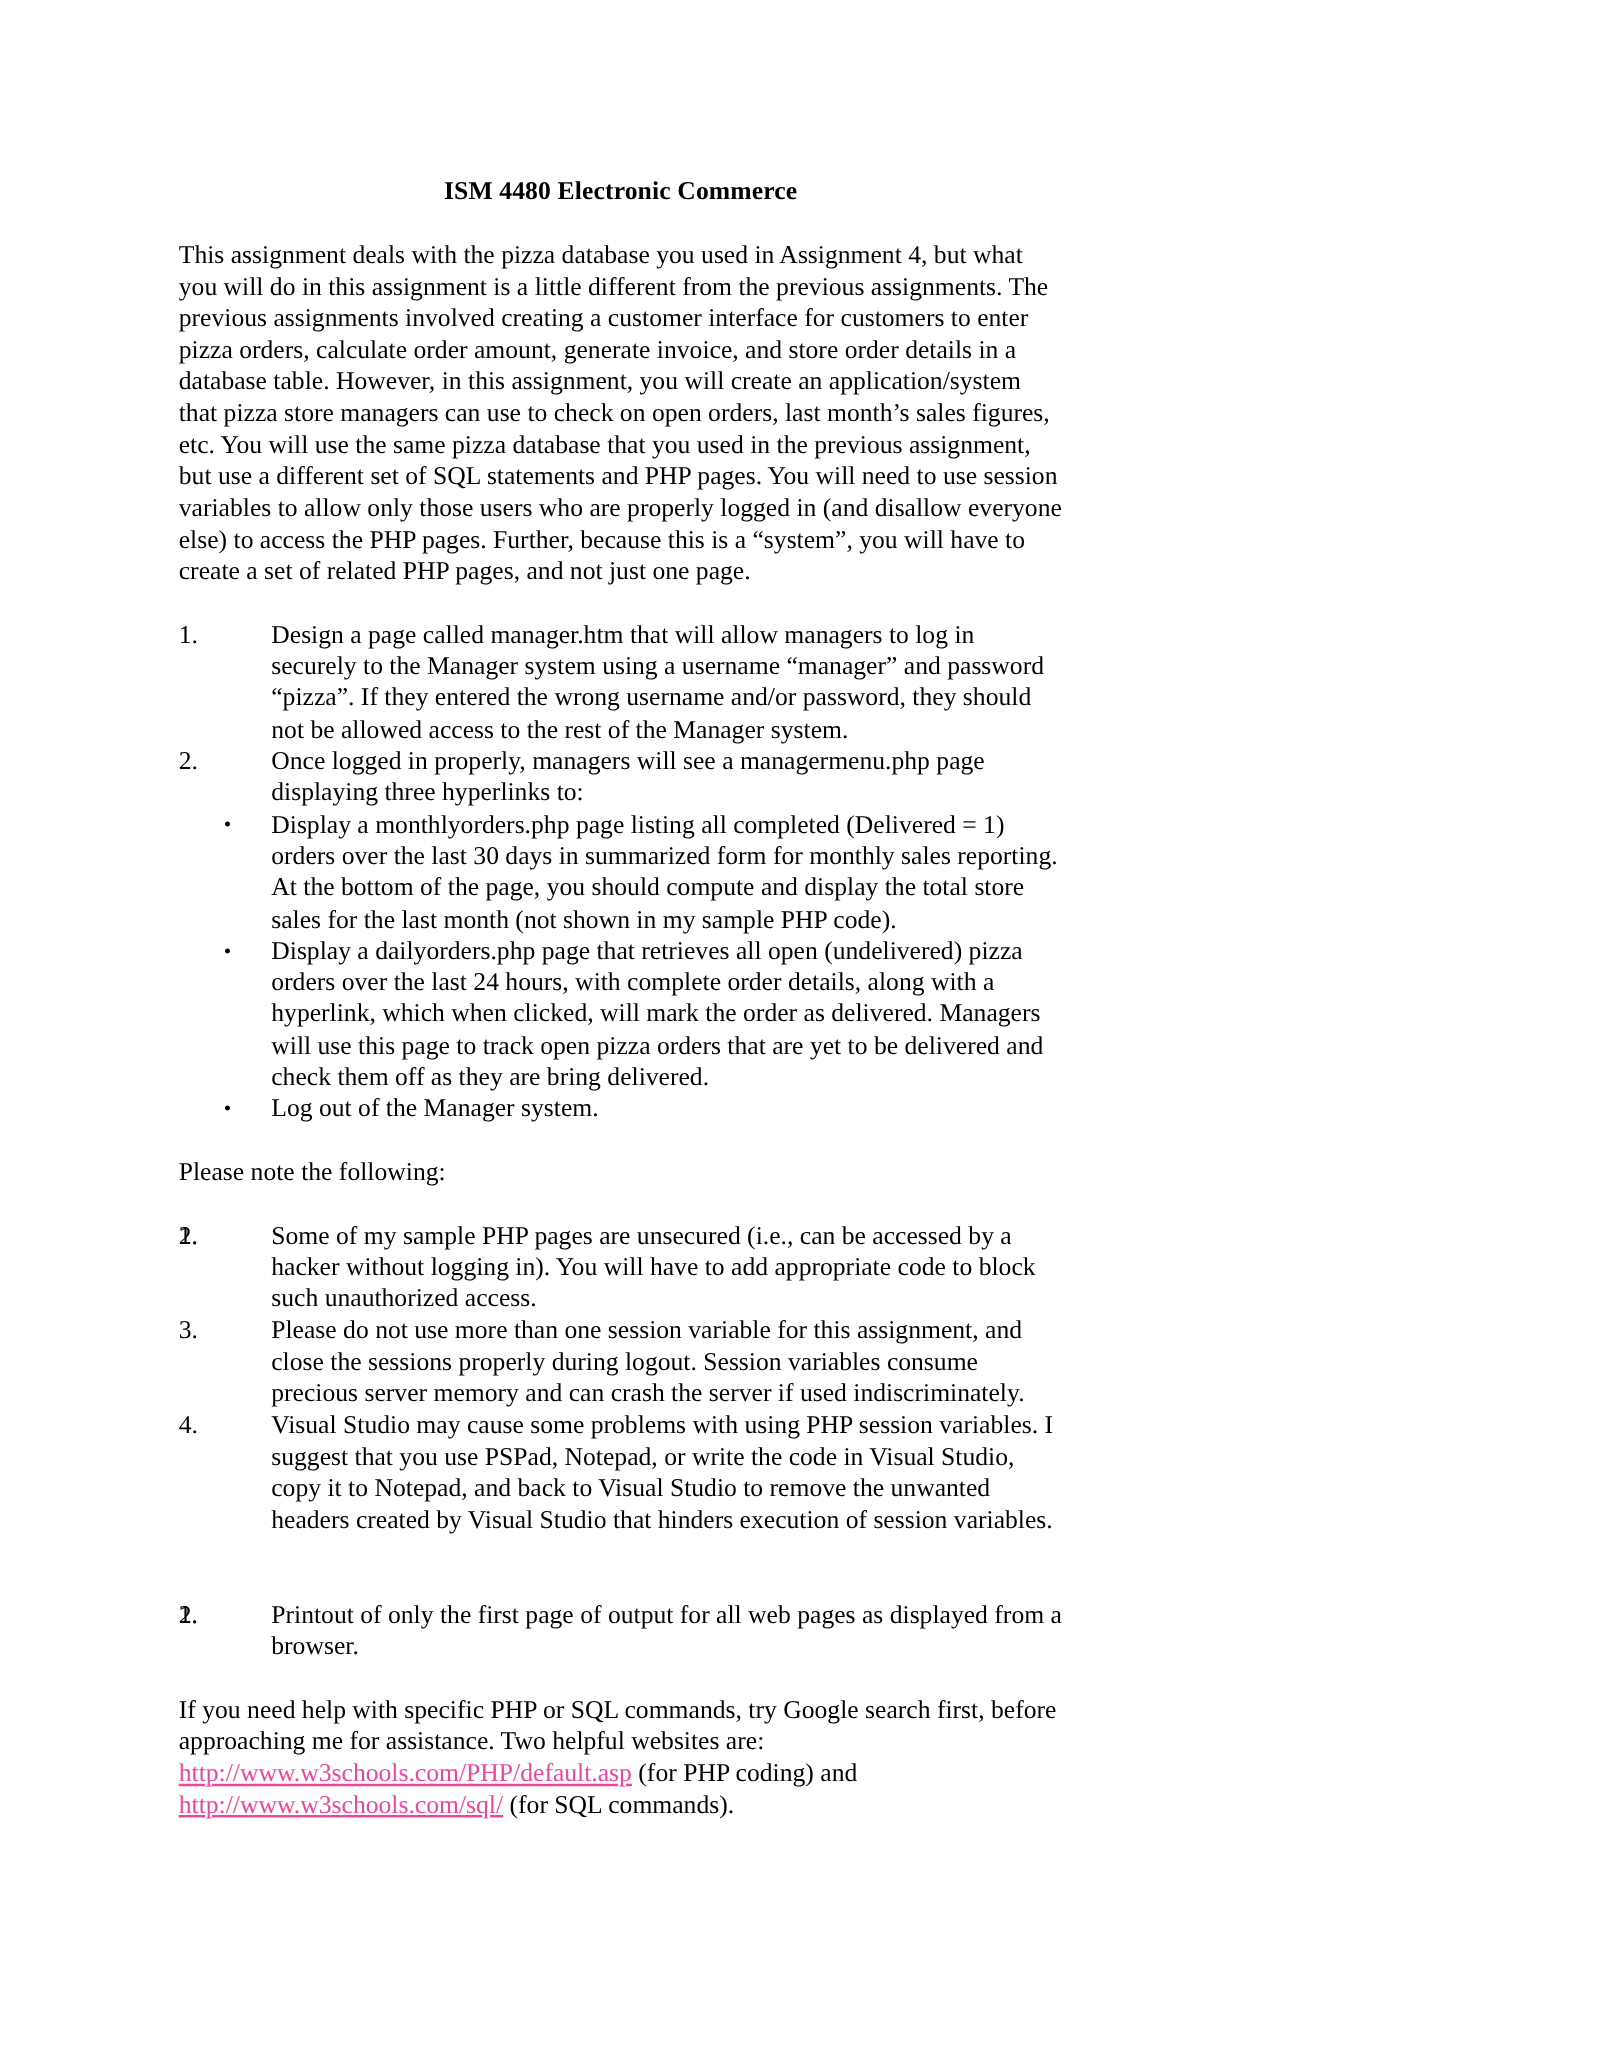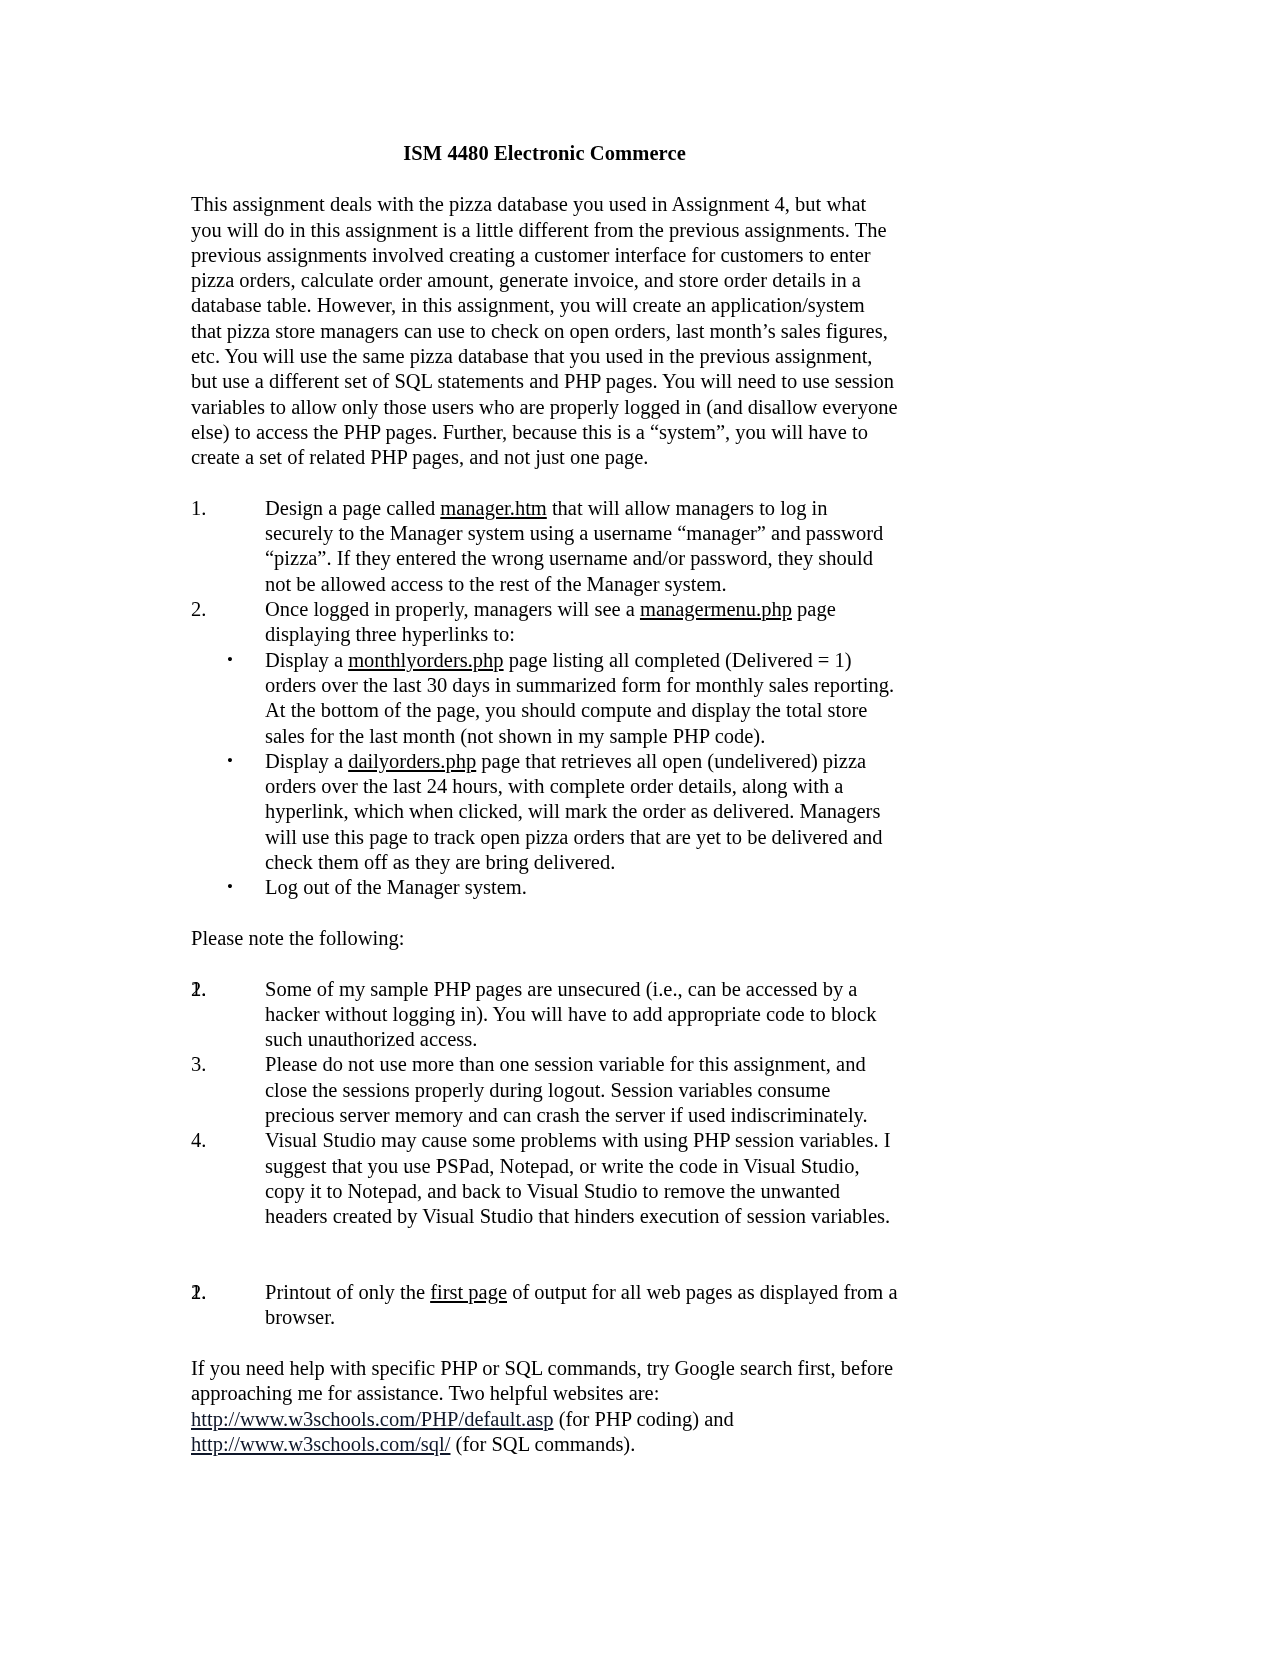--- a/index.html
+++ b/index.html
@@ -14,21 +14,20 @@
     color: #000000;
     -webkit-font-smoothing: antialiased;
   }
   .page {
     position: relative;
     width: 1050px;
     height: 1656px;
     background: #ffffff;
     box-sizing: border-box;
     padding: 140px 200px 0 143px;
-    margin-left: 48px;
   }
   .doc-title {
     text-align: center;
     font-weight: bold;
     font-size: 20.5px;
     line-height: 27px;
     margin: 0;
     letter-spacing: 0.1px;
   }
   .title-line { display: block; }
@@ -77,24 +76,23 @@
     position: absolute;
     left: 36px;
     top: -1px;
     font-size: 17px;
     line-height: 25.3px;
   }
   .sub-block {
     margin-left: 70px;
   }
   .u {
-    text-decoration: underline;
   }
   a.link, .link {
-    color: #0f172a;
+    color: #ec4899;
     text-decoration: underline;
   }
 </style>
 </head>
 <body>
 
 <div class="page">
 
   <h1 class="doc-title">
     <span class="title-line">ISM 4480 Electronic Commerce</span>

